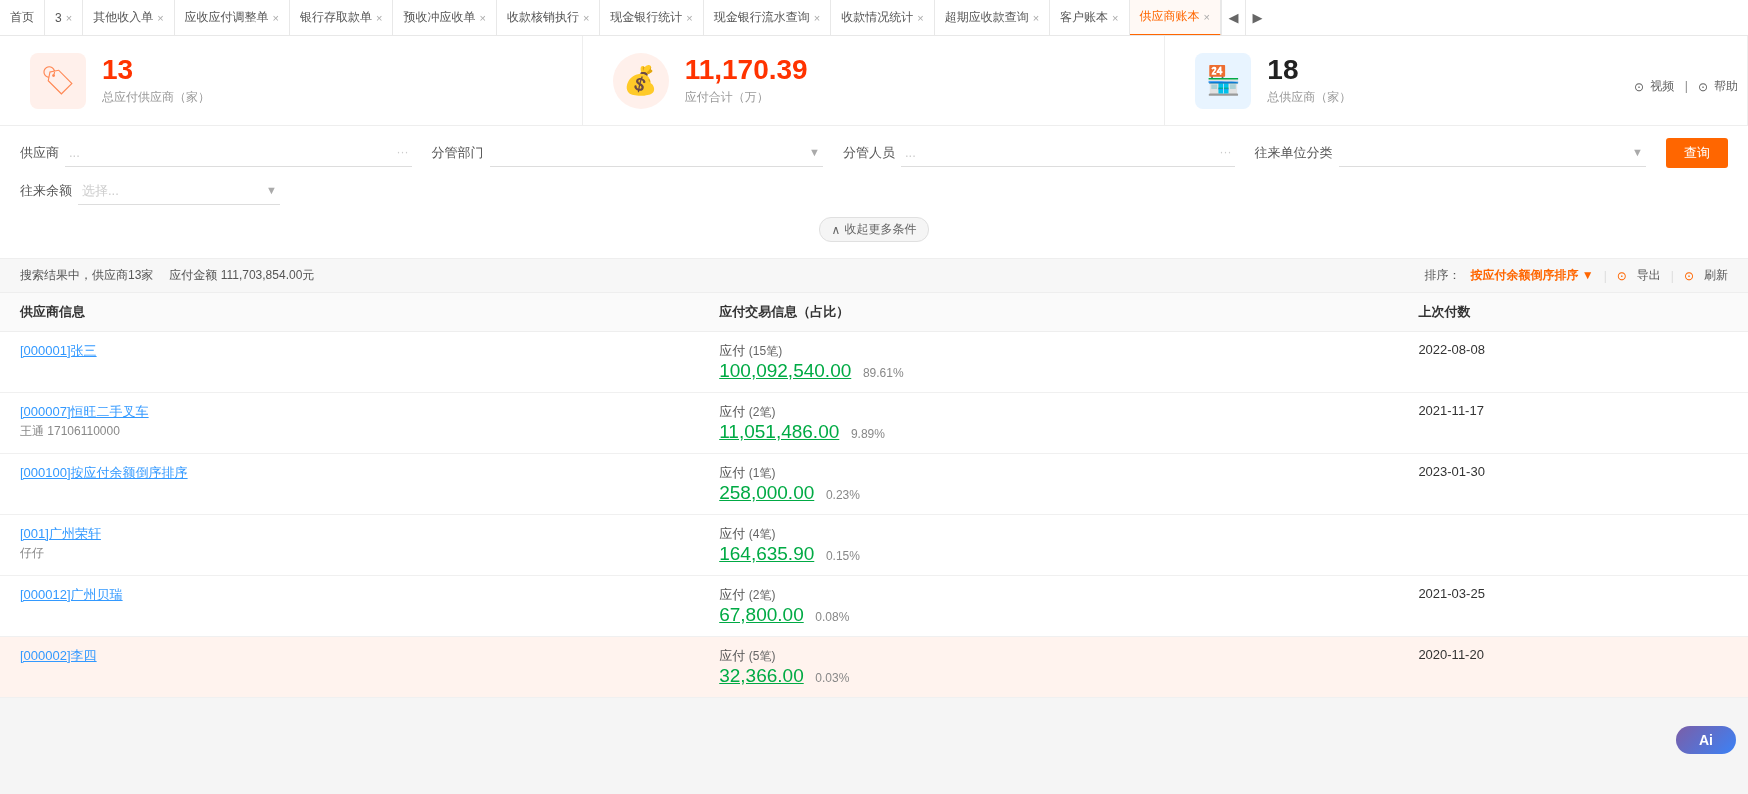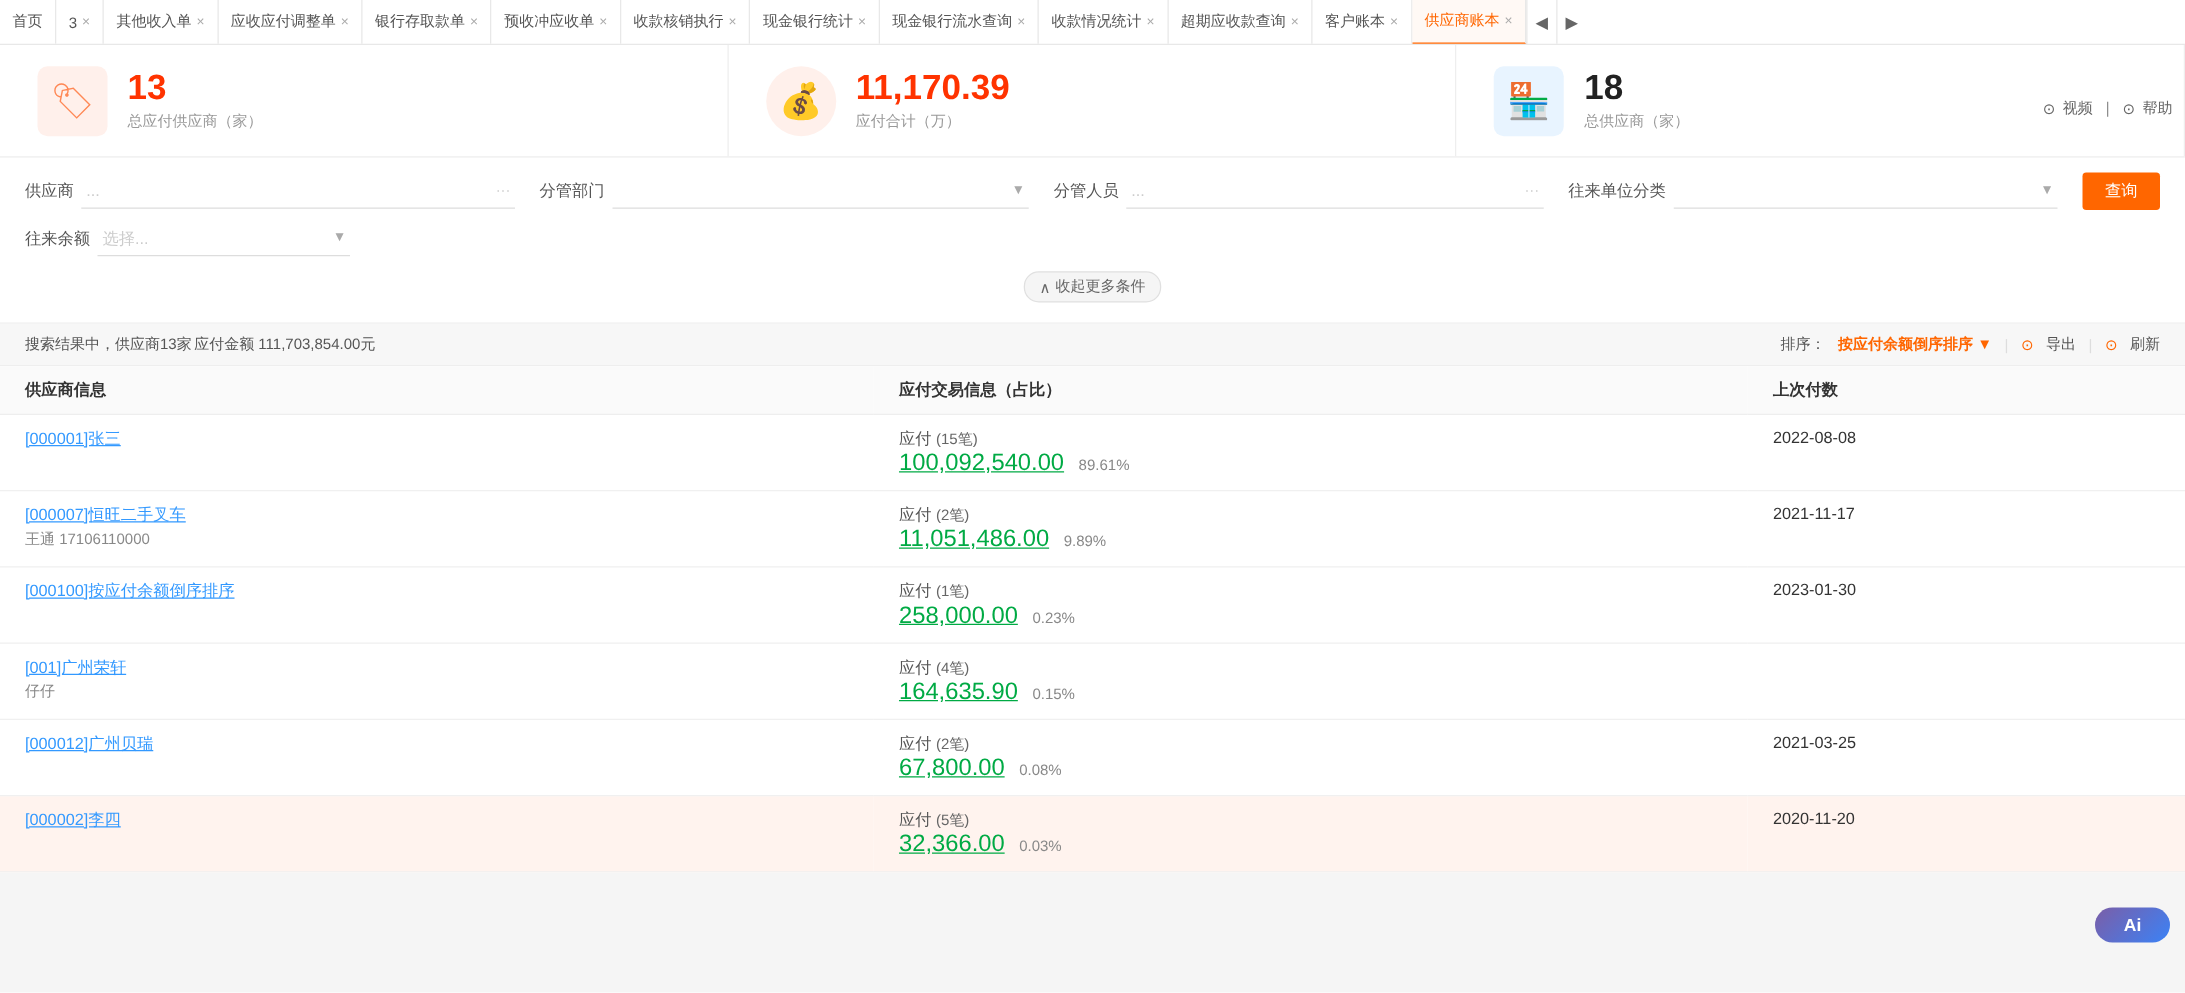--- a/index.html
+++ b/index.html
@@ -173,21 +173,21 @@
     .result-bar {
       display: flex;
       align-items: center;
       justify-content: space-between;
       padding: 8px 20px;
       background: #f7f7f7;
       border-bottom: 1px solid #eee;
       font-size: 12px;
       color: #555;
     }
-    .result-bar-left { display: flex; align-items: center; gap: 2px; }
+    .result-bar-left { display: flex; align-items: center; gap: 16px; }
     .result-bar-right { display: flex; align-items: center; gap: 10px; color: #666; }
     .result-bar-right span { cursor: pointer; }
     .sort-label { color: #555; }
     .sort-value { color: #ff6600; font-weight: bold; }
 
     
     .table-container {
       background: #fff;
       margin: 0;
       overflow-y: auto;

